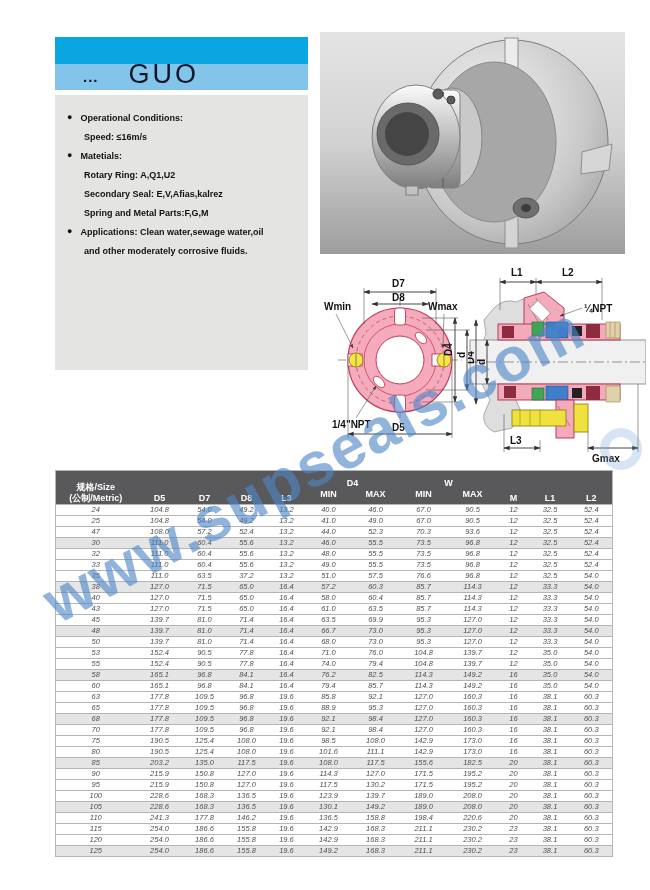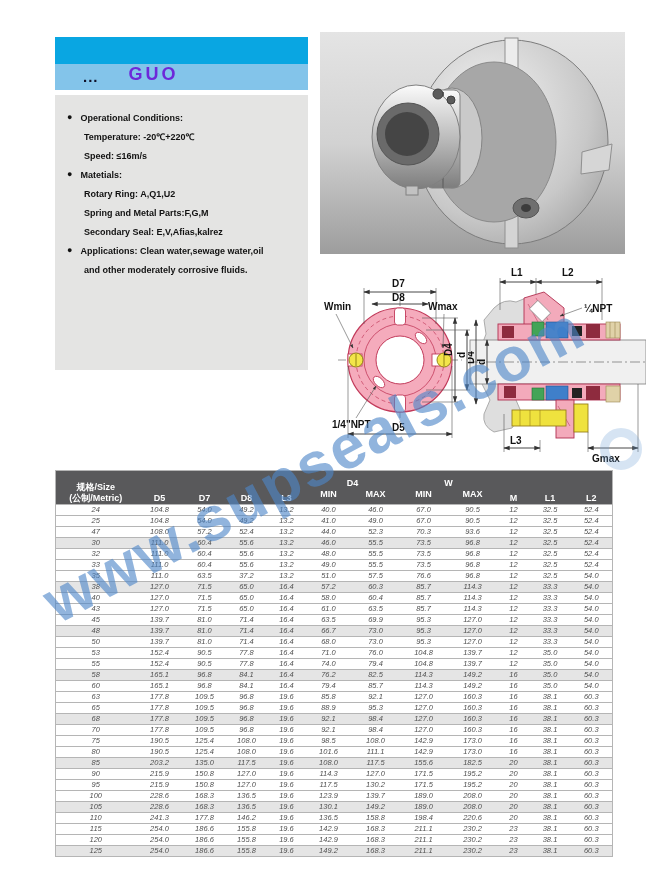--- a/index.html
+++ b/index.html
@@ -4,21 +4,21 @@
 <style>
   html,body{margin:0;padding:0;background:#ffffff;}
   .page{position:relative;width:650px;height:890px;background:#ffffff;overflow:hidden;
         font-family:"Liberation Sans",sans-serif;}
 
   
   .brand-top{position:absolute;left:55px;top:37px;width:253px;height:27px;background:#09a6e2;}
   .brand-bottom{position:absolute;left:55px;top:64px;width:253px;height:26px;background:#83c4ea;
                 display:flex;align-items:center;}
   .brand-dots{margin-left:28px;font-weight:bold;font-size:15px;color:#10122a;letter-spacing:1px;line-height:10px;}
-  .brand-logo{margin-left:30px;font-weight:bold;font-size:18px;color:#6d28d9;letter-spacing:3px;
+  .brand-logo{margin-left:30px;font-weight:normal;font-size:27px;color:#0f172a;letter-spacing:3px;
               transform:translateY(-3px);}
 
   
   .info-panel{position:absolute;left:55px;top:95px;width:253px;height:275px;background:#e4e4e3;
               padding:14px 8px 0 12px;box-sizing:border-box;}
   .info-panel .line{font-size:9px;font-weight:bold;color:#111;line-height:19px;white-space:nowrap;}
   .info-panel .title{display:flex;align-items:baseline;}
   .info-panel .bullet{font-size:9px;margin-right:8px;transform:translateY(-1px);}
   .info-panel .cont{padding-left:17px;}
 
@@ -66,29 +66,28 @@
     <span class="brand-dots">...</span>
     <span class="brand-logo">GUO</span>
   </div>
 
   <div class="info-panel">
     <div>
         <div class="line title">
           <span class="bullet">●</span>
           <span>Operational Conditions:</span>
         </div>
-        <div class="line cont">Temperature: -20℃+220℃</div>
         <div class="line cont">Speed: ≤16m/s</div>
         <div class="line title">
           <span class="bullet">●</span>
           <span>Matetials:</span>
         </div>
         <div class="line cont">Rotary Ring: A,Q1,U2</div>
+        <div class="line cont">Secondary Seal: E,V,Afias,kalrez</div>
         <div class="line cont">Spring and Metal Parts:F,G,M</div>
-        <div class="line cont">Secondary Seal: E,V,Afias,kalrez</div>
         <div class="line title">
           <span class="bullet">●</span>
           <span>Applications: Clean water,sewage water,oil</span>
         </div>
         <div class="line cont">and other moderately corrosive fluids.</div>
       </div>
   </div>
 
   <svg class="photo" viewBox="0 0 305 222">
     <defs>

